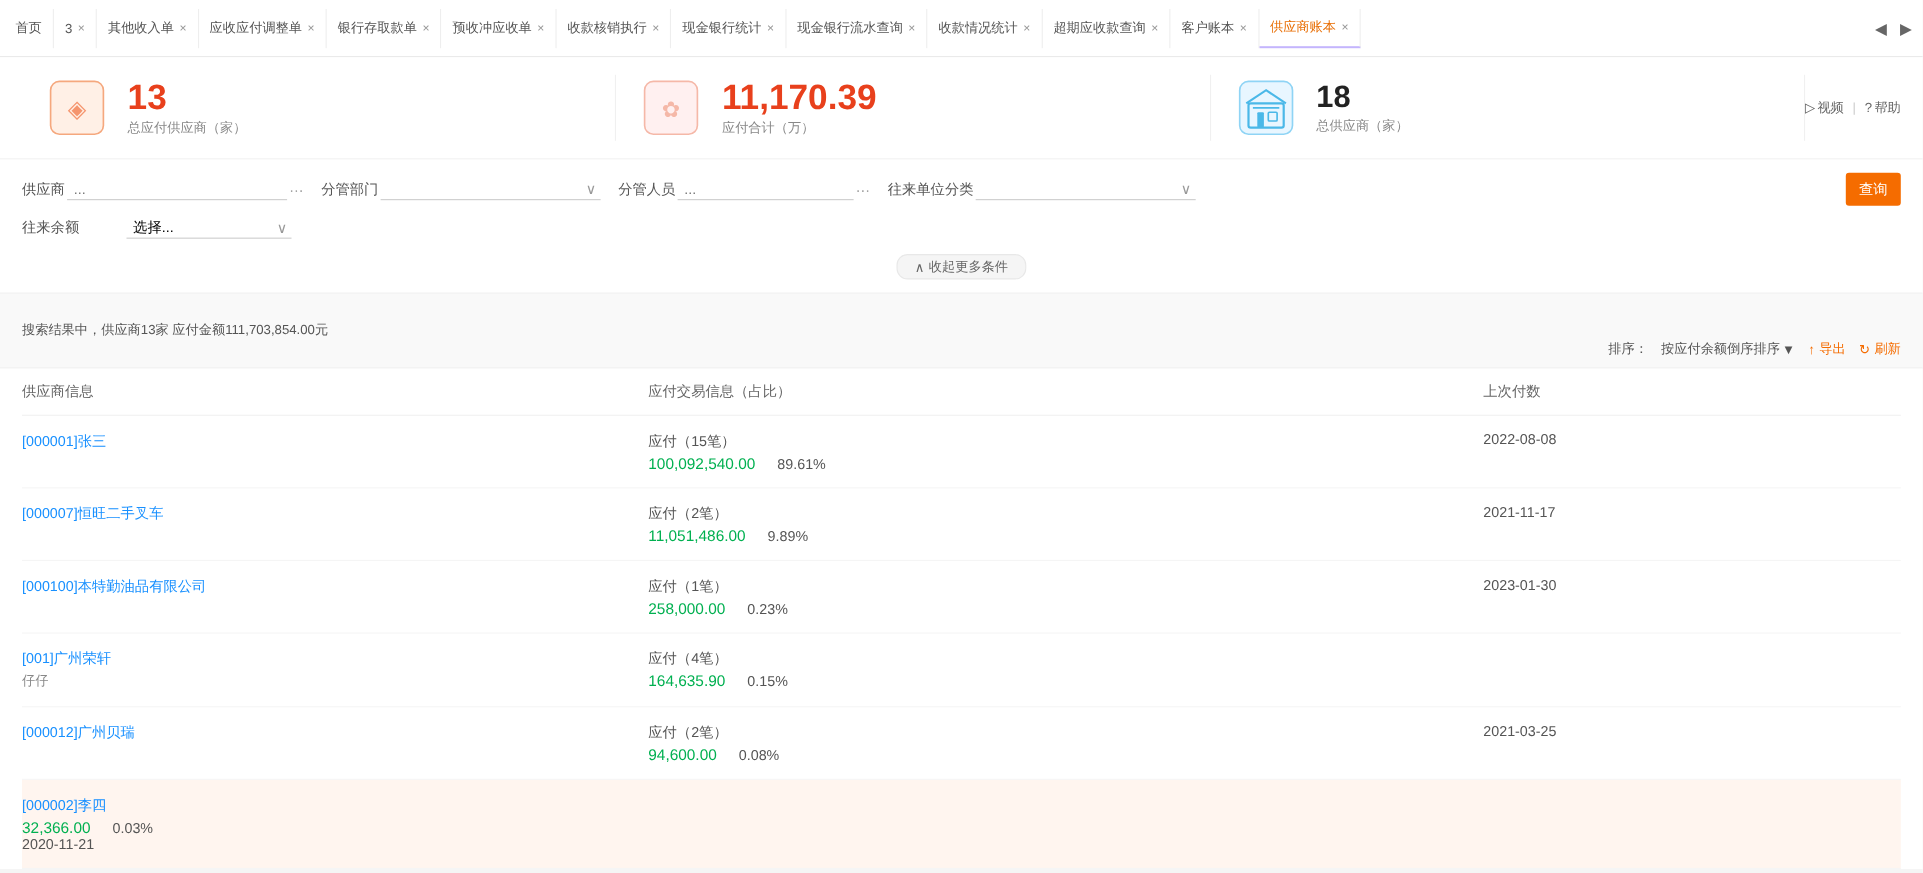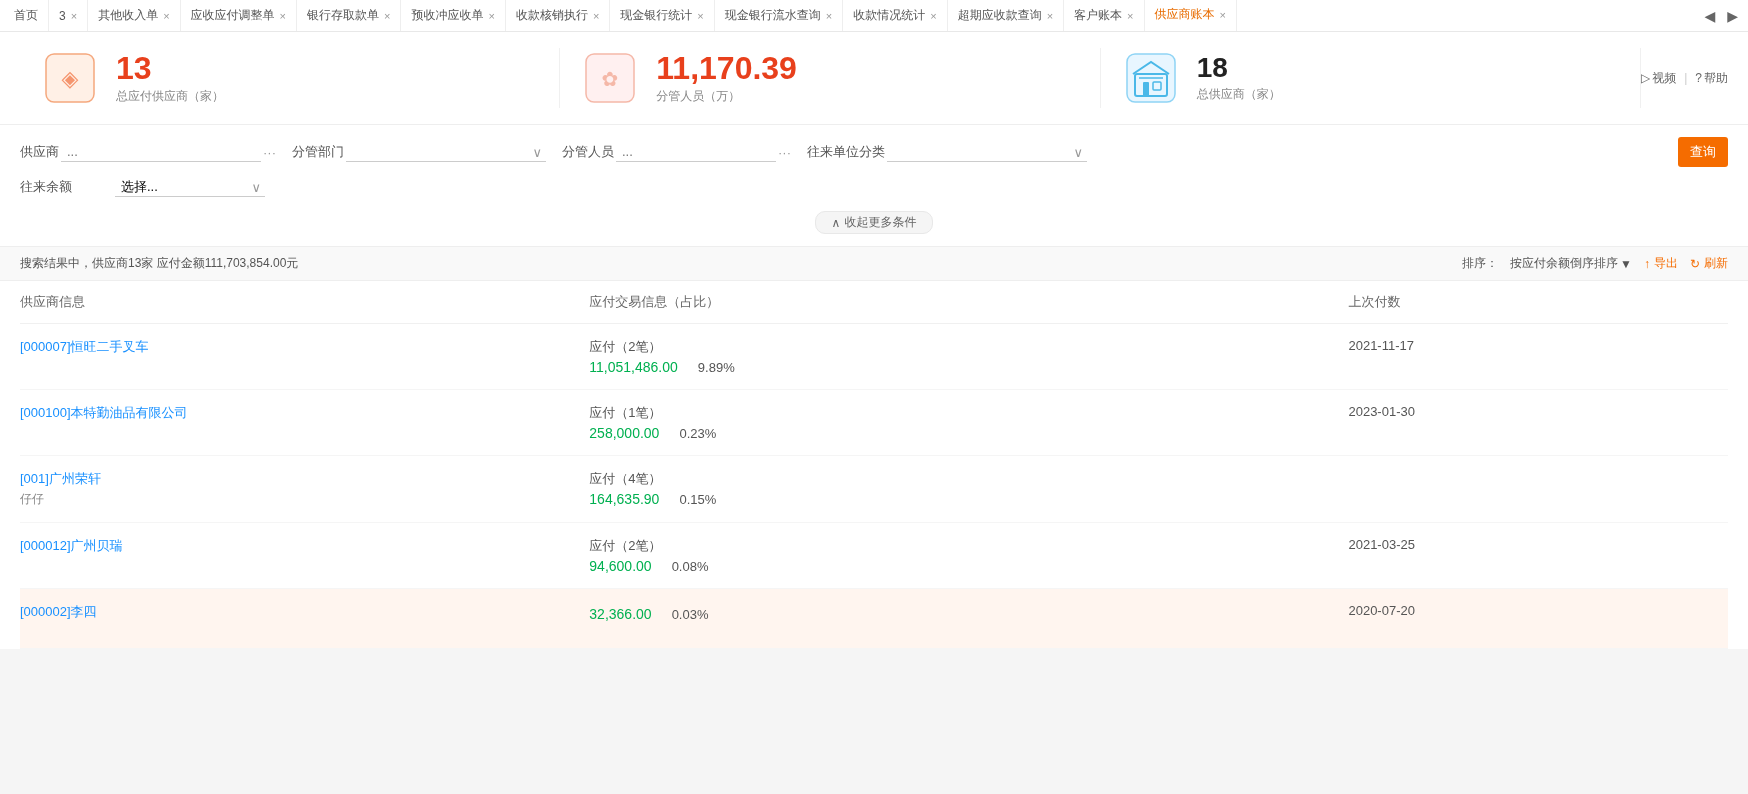--- a/index.html
+++ b/index.html
@@ -4,21 +4,21 @@
   <style>
     * { box-sizing: border-box; margin: 0; padding: 0; }
     body { font-family: 'Microsoft YaHei', Arial, sans-serif; font-size: 13px; background: #f5f5f5; color: #333; overflow-x: hidden; }
 
     
     .top-nav {
       display: flex;
       align-items: center;
       background: #fff;
       border-bottom: 1px solid #e8e8e8;
-      height: 32px;
+      height: 52px;
       padding: 0 4px;
       overflow: hidden;
     }
     .nav-tab {
       display: flex;
       align-items: center;
       padding: 0 10px;
       height: 36px;
       font-size: 12px;
       color: #555;
@@ -184,20 +184,21 @@
       padding: 8px 20px;
       border-bottom: 1px solid #eee;
       font-size: 12px;
       color: #555;
     }
     .result-bar .right-actions {
       margin-left: auto;
       display: flex;
       align-items: center;
       gap: 12px;
+      margin-top: 34px;
     }
     .result-bar .sort-label { color: #555; }
     .result-bar .sort-value { color: #555; cursor: pointer; display: flex; align-items: center; gap: 2px; }
     .result-bar .action-btn {
       display: flex;
       align-items: center;
       gap: 4px;
       color: #f56c00;
       cursor: pointer;
       font-size: 12px;
@@ -220,21 +221,21 @@
     .col-transaction { flex: 4; }
     .col-lastpay { flex: 2; }
 
     .table-row {
       display: flex;
       padding: 14px 0;
       border-bottom: 1px solid #f5f5f5;
       align-items: flex-start;
       min-height: 60px;
     }
-    .table-row.highlighted { background: #fff5ef; }
+    .table-row.highlighted { background: #fff5ef; flex-direction: column; }
     .supplier-name {
       color: #1890ff;
       cursor: pointer;
       font-size: 13px;
       text-decoration: none;
     }
     .supplier-sub {
       font-size: 12px;
       color: #888;
       margin-top: 3px;
@@ -295,21 +296,21 @@
 
   <div class="summary-card">
     <div class="summary-icon">
       <svg viewBox="0 0 56 56" fill="none">
         <rect x="4" y="4" width="48" height="48" rx="8" fill="#fff0f0" stroke="#f5b8a8" stroke-width="1.5"></rect>
         <text x="28" y="36" text-anchor="middle" font-size="20" fill="#f5b8a8">✿</text>
       </svg>
     </div>
     <div class="summary-text">
       <div class="big-num">11,170.39</div>
-      <div class="label">分管人员（万）</div>
+      <div class="label">应付合计（万）</div>
     </div>
   </div>
 
   <div class="summary-card">
     <div class="summary-icon">
       <svg viewBox="0 0 56 56" fill="none">
         <rect x="4" y="4" width="48" height="48" rx="8" fill="#e8f6ff" stroke="#8fd4f5" stroke-width="1.5"></rect>
 
         <rect x="12" y="24" width="32" height="22" rx="2" fill="none" stroke="#4ab8e8" stroke-width="2"></rect>
         <path d="M10 24 L28 12 L46 24" stroke="#4ab8e8" stroke-width="2" fill="none"></path>
@@ -415,20 +416,33 @@
 </div>
 
 <div class="table-container">
   <div class="table-header">
     <div class="col-supplier">供应商信息</div>
     <div class="col-transaction">应付交易信息（占比）</div>
     <div class="col-lastpay">上次付数</div>
   </div>
   <div id="table-body">
       <div class="table-row">
+        <div class="col-supplier"><a class="supplier-name" href="#">[000001]张三</a></div>
+        <div class="col-transaction">
+          <div class="tx-info">应付（15笔）</div>
+          <div style="display: flex; align-items: baseline;">
+            <span class="tx-amount">100,092,540.00</span>
+            <span class="tx-pct">89.61%</span>
+          </div>
+        </div>
+        <div class="col-lastpay">
+          <div class="last-pay">2022-08-08</div>
+        </div>
+      </div>
+      <div class="table-row">
         <div class="col-supplier"><a class="supplier-name" href="#">[000007]恒旺二手叉车</a></div>
         <div class="col-transaction">
           <div class="tx-info">应付（2笔）</div>
           <div style="display: flex; align-items: baseline;">
             <span class="tx-amount">11,051,486.00</span>
             <span class="tx-pct">9.89%</span>
           </div>
         </div>
         <div class="col-lastpay">
           <div class="last-pay">2021-11-17</div>
@@ -475,17 +489,17 @@
       </div>
       <div class="table-row highlighted">
         <div class="col-supplier"><a class="supplier-name" href="#">[000002]李四</a></div>
         <div class="col-transaction">
           <div style="display: flex; align-items: baseline;">
             <span class="tx-amount">32,366.00</span>
             <span class="tx-pct">0.03%</span>
           </div>
         </div>
         <div class="col-lastpay">
-          <div class="last-pay">2020-07-20</div>
+          <div class="last-pay">2020-11-21</div>
         </div>
       </div>
     </div>
 </div>
 
 </body></html>

